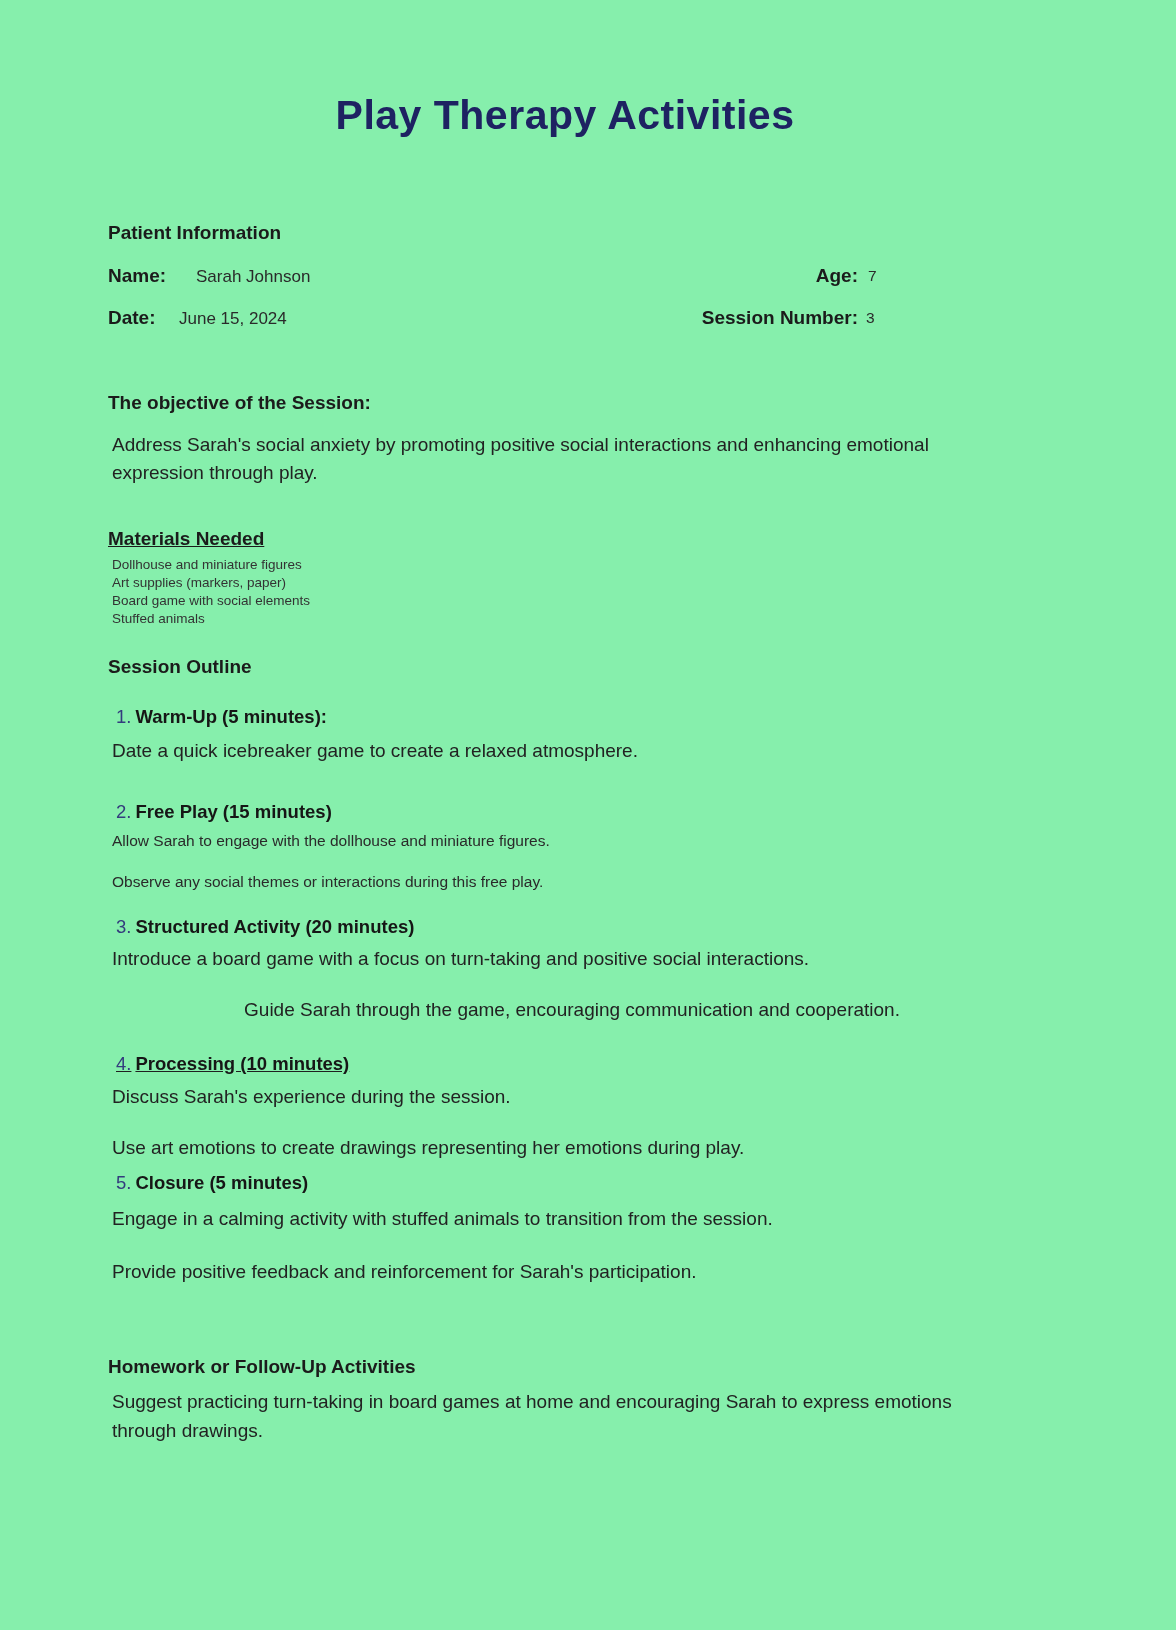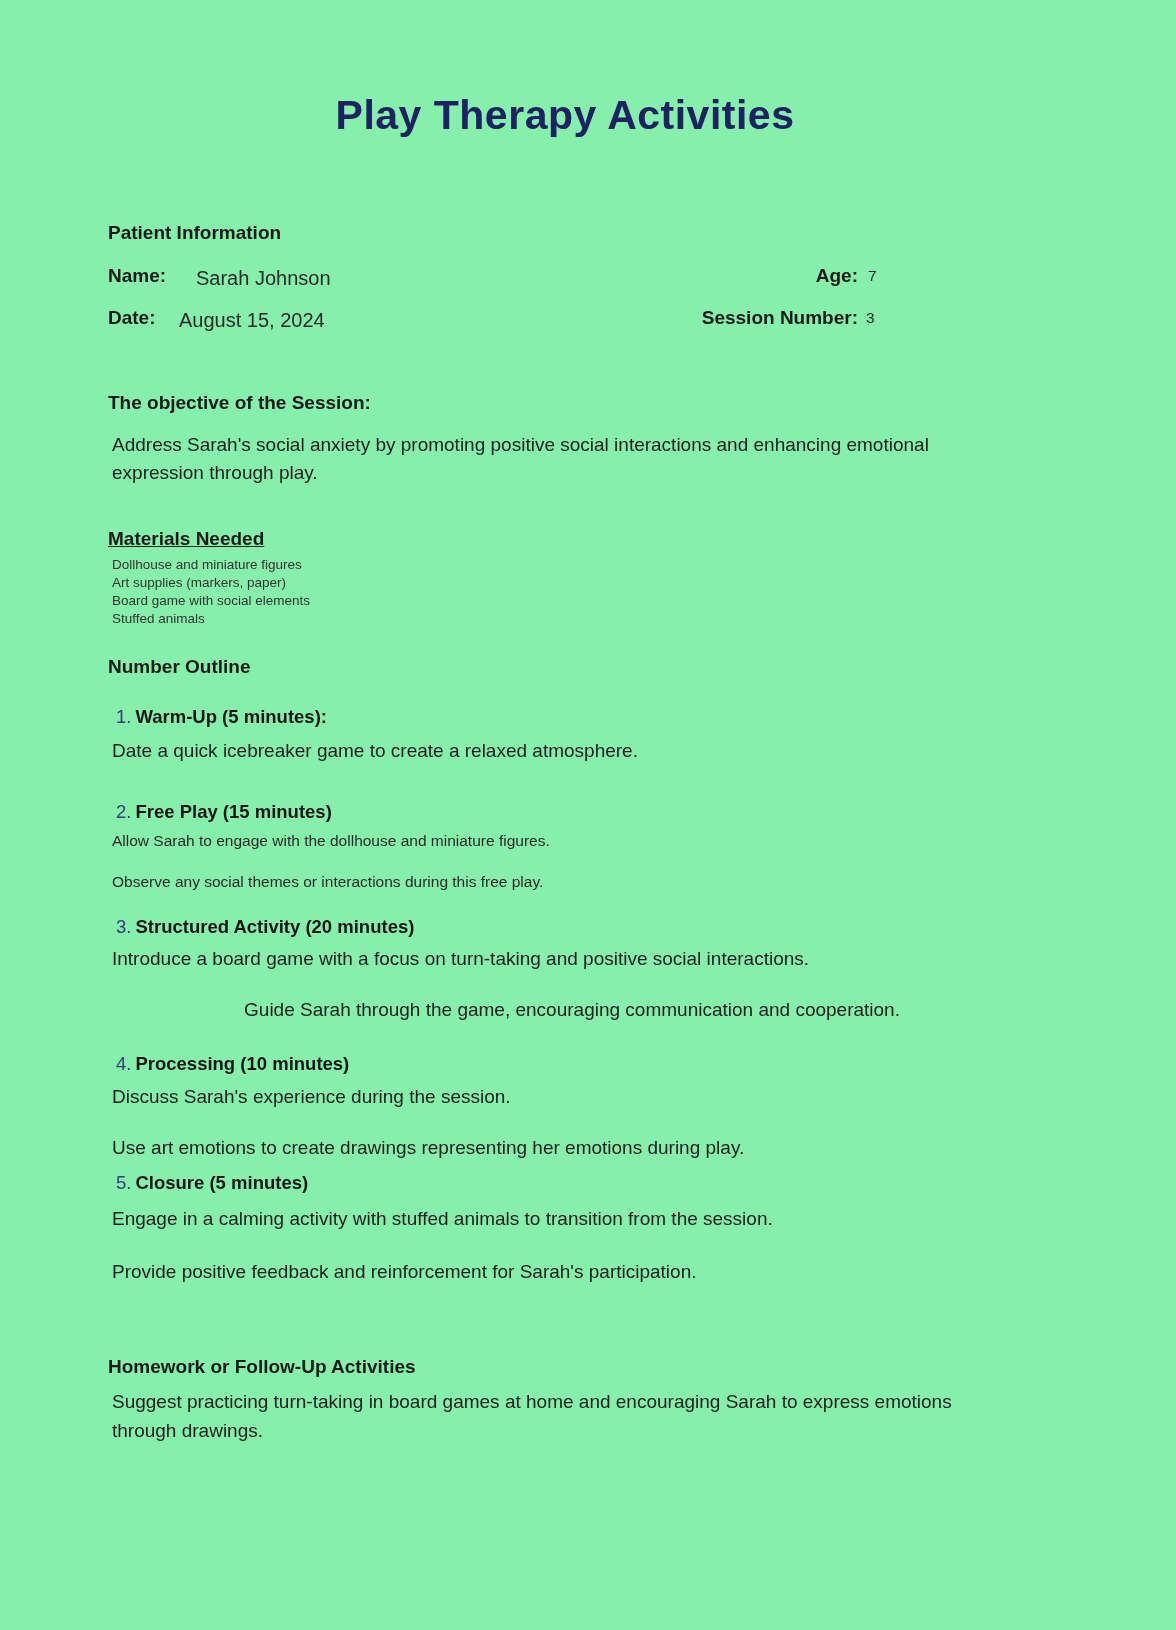--- a/index.html
+++ b/index.html
@@ -32,21 +32,21 @@
     font-size: 19px;
     font-weight: bold;
     color: #1b1b1b;
   }
   .field-label {
     font-size: 19px;
     font-weight: bold;
     color: #1b1b1b;
   }
   .field-value {
-    font-size: 20px;
+    font-size: 17px;
     color: #2a2a2a;
   }
   .right-label {
     width: 180px;
     text-align: right;
     display: inline-block;
   }
   .body-text {
     font-size: 19px;
     line-height: 28px;
@@ -88,56 +88,56 @@
 
   <h2 class="abs section-heading" style="top:222px;left:108px;">Patient Information</h2>
 
   <span class="abs field-label" style="top:265px;left:108px;">Name:</span>
   <span class="abs field-value" style="top:267px;left:196px;">Sarah Johnson</span>
 
   <span class="abs field-label right-label" style="top:265px;left:678px;">Age:</span>
   <span class="abs field-value" style="top:267px;left:868px;font-size:15.5px;">7</span>
 
   <span class="abs field-label" style="top:307px;left:108px;">Date:</span>
-  <span class="abs field-value" style="top:309px;left:179px;">August 15, 2024</span>
+  <span class="abs field-value" style="top:309px;left:179px;">June 15, 2024</span>
 
   <span class="abs field-label right-label" style="top:307px;left:678px;">Session Number:</span>
   <span class="abs field-value" style="top:309px;left:866px;font-size:15.5px;">3</span>
 
   <h2 class="abs section-heading" style="top:392px;left:108px;">The objective of the Session:</h2>
   <p class="abs body-text" style="top:431px;left:112px;width:884px;">Address Sarah's social anxiety by promoting positive social interactions and enhancing emotional expression through play.</p>
 
   <h2 class="abs section-heading" style="top:528px;left:108px;text-decoration:underline;">Materials Needed</h2>
   <ul class="abs materials-list" style="top:556px;left:112px;">
     <li>Dollhouse and miniature figures</li>
     <li>Art supplies (markers, paper)</li>
     <li>Board game with social elements</li>
     <li>Stuffed animals</li>
   </ul>
 
-  <h2 class="abs section-heading" style="top:656px;left:108px;">Number Outline</h2>
+  <h2 class="abs section-heading" style="top:656px;left:108px;">Session Outline</h2>
 
   <div class="abs step-title-line" style="top:706px;left:108px;">
     <span class="step-num">1.</span><span class="step-heading">Warm-Up (5 minutes):</span>
   </div>
   <p class="abs body-text" style="top:737px;left:112px;width:900px;">Date a quick icebreaker game to create a relaxed atmosphere.</p>
 
   <div class="abs step-title-line" style="top:801px;left:108px;">
     <span class="step-num">2.</span><span class="step-heading">Free Play (15 minutes)</span>
   </div>
   <p class="abs small-text" style="top:829px;left:112px;width:900px;">Allow Sarah to engage with the dollhouse and miniature figures.</p>
   <p class="abs small-text" style="top:870px;left:112px;width:900px;">Observe any social themes or interactions during this free play.</p>
 
   <div class="abs step-title-line" style="top:916px;left:108px;">
     <span class="step-num">3.</span><span class="step-heading">Structured Activity (20 minutes)</span>
   </div>
   <p class="abs body-text" style="top:945px;left:112px;width:920px;">Introduce a board game with a focus on turn-taking and positive social interactions.</p>
   <p class="abs body-text" style="top:996px;left:112px;width:920px;text-align:center;">Guide Sarah through the game, encouraging communication and cooperation.</p>
 
-  <div class="abs step-title-line" style="top:1053px;left:108px;">
+  <div class="abs step-title-line" style="top:1053px;left:108px;text-decoration:underline;">
     <span class="step-num">4.</span><span class="step-heading">Processing (10 minutes)</span>
   </div>
   <p class="abs body-text" style="top:1083px;left:112px;width:920px;">Discuss Sarah's experience during the session.</p>
   <p class="abs body-text" style="top:1134px;left:112px;width:920px;">Use art emotions to create drawings representing her emotions during play.</p>
 
   <div class="abs step-title-line" style="top:1172px;left:108px;">
     <span class="step-num">5.</span><span class="step-heading">Closure (5 minutes)</span>
   </div>
   <p class="abs body-text" style="top:1205px;left:112px;width:920px;">Engage in a calming activity with stuffed animals to transition from the session.</p>
   <p class="abs body-text" style="top:1258px;left:112px;width:920px;">Provide positive feedback and reinforcement for Sarah's participation.</p>

